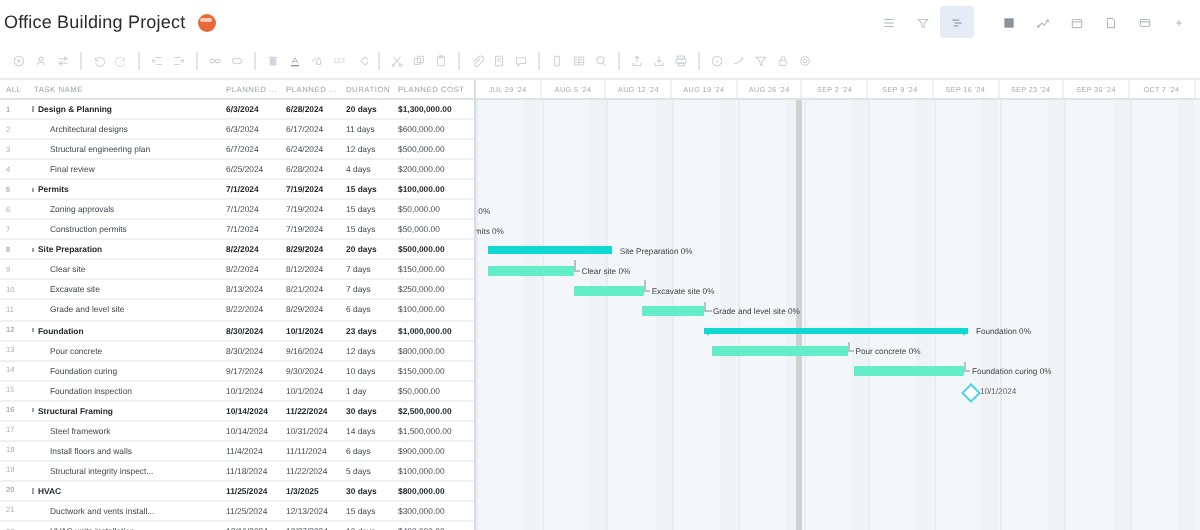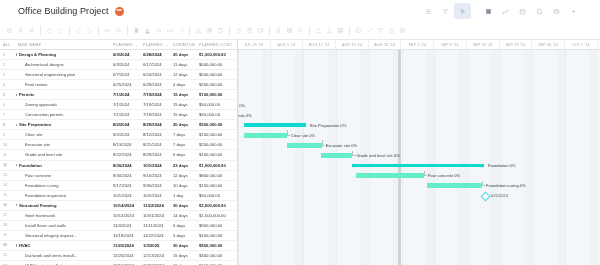--- a/index.html
+++ b/index.html
@@ -7,21 +7,21 @@
     width:600px;height:265px;overflow:hidden;
     background:#ffffff;
     font-family:"Liberation Sans","DejaVu Sans",sans-serif;
     font-size:5px;
     color:#3c4043;
     -webkit-font-smoothing:antialiased;
   }
   .app{width:600px;height:265px;display:flex;flex-direction:column;position:relative;}
 
   
-  .titlebar{height:22px;display:flex;align-items:center;box-sizing:border-box;padding:0 18px;background:#fff;flex:0 0 22px;}
+  .titlebar{height:22px;display:flex;align-items:center;box-sizing:border-box;padding:0 2px;background:#fff;flex:0 0 22px;}
   .title{font-size:9px;color:#2b2b2b;letter-spacing:.1px;white-space:nowrap;}
   .title-avatar{width:9px;height:9px;border-radius:50%;background:#e8693a;margin-left:6px;position:relative;flex:0 0 9px;}
   .title-avatar:after{content:"";position:absolute;left:1.5px;right:1.5px;top:2.4px;height:2.6px;background:#f7c9b6;border-radius:1px;}
   .tb-right{margin-left:auto;display:flex;align-items:center;gap:0;}
   .tb-btn{width:17px;height:16px;display:flex;align-items:center;justify-content:center;border-radius:2px;}
   .tb-btn.sel{background:#e6ecf5;}
   .tb-sep{width:9px;}
   .gly{display:block;}
 
   

